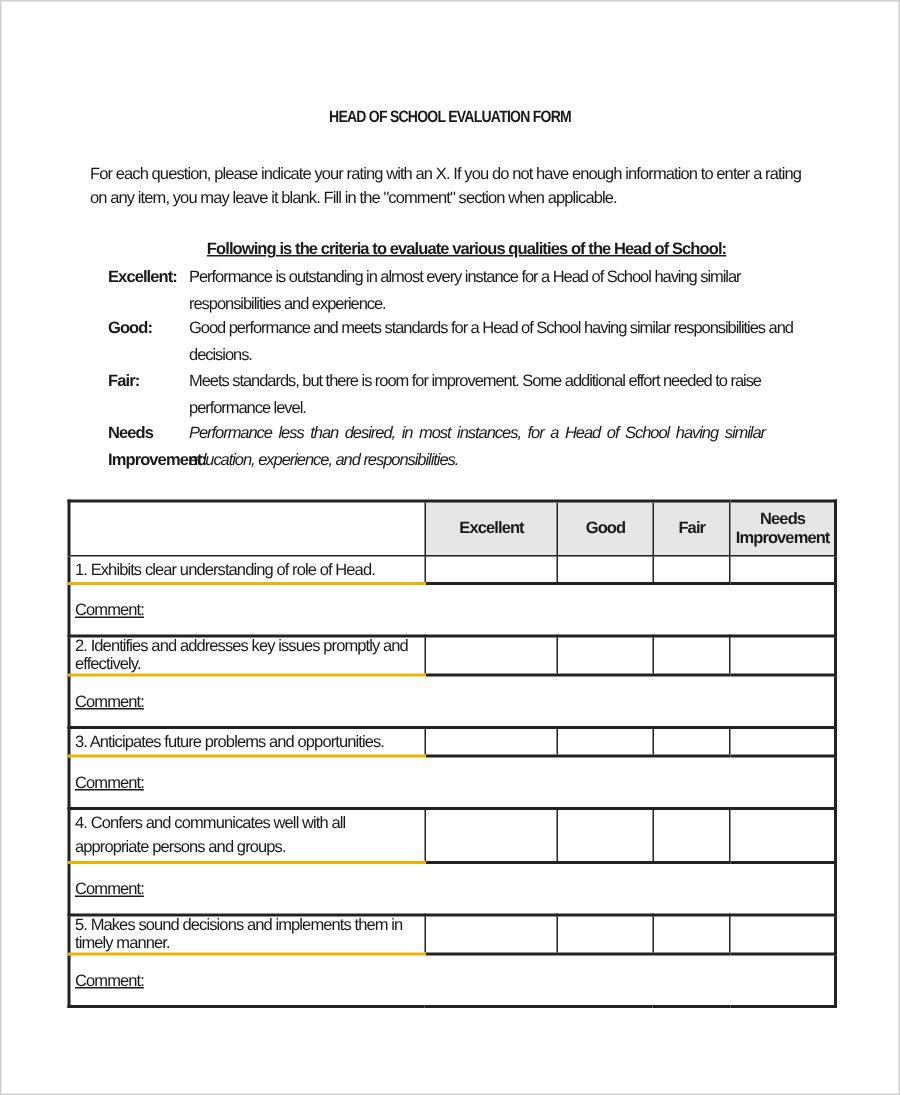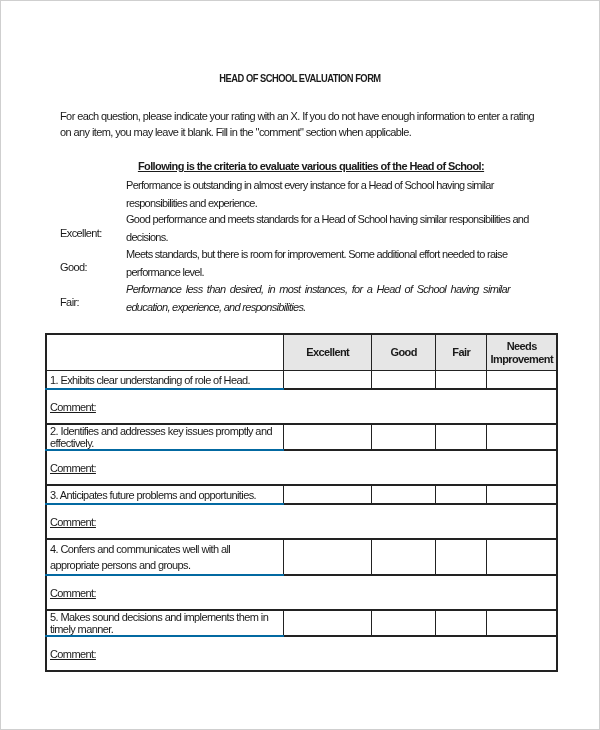--- a/index.html
+++ b/index.html
@@ -17,40 +17,40 @@
     }
     .intro {
       position: absolute; left: 60px; top: 108px; width: 480px; text-align: left;
       font-size: 11px; line-height: 16px; letter-spacing: -0.6px;
     }
     .criteria-heading {
       position: absolute; left: 0; top: 160px; width: 622px; text-align: center;
       font-size: 11px; font-weight: bold; text-decoration: underline; letter-spacing: -0.6px;
     }
     .crit-label {
-      position: absolute; left: 60px; font-size: 11px; font-weight: normal; letter-spacing: -0.6px; line-height: 18px; margin-top: 48px;
+      position: absolute; left: 72px; font-size: 11px; font-weight: bold; letter-spacing: -0.6px; line-height: 18px;
     }
     .crit-desc {
       position: absolute; left: 126px; width: 390px; font-size: 11px; letter-spacing: -0.7px; line-height: 18px;
     }
     .crit-desc.justify { text-align: justify; }
 
     table.eval {
       position: absolute; left: 45px; top: 333px; width: 513px;
       border-collapse: collapse; font-size: 11px; letter-spacing: -0.6px;
     }
     table.eval td, table.eval th {
       border: 1px solid #222; padding: 0 3px; vertical-align: middle;
     }
     table.eval th {
       background: #e6e6e6; font-weight: bold; text-align: center; height: 35px; line-height: 13px;
     }
     table.eval th.blank { background: #ffffff; }
     table.eval tr.outer-top th, table.eval tr.outer-top td { border-top: 2px solid #222; }
-    table.eval td.item { height: 17px; border-bottom: 2px solid #0369a1; }
+    table.eval td.item { height: 17px; border-bottom: 2px solid #eab308; }
     table.eval td.item.tall { height: 34px; line-height: 16px; }
     table.eval td.rate { border-left: 1px solid #999; border-bottom: 2px solid #222; }
     table.eval td.rate.first { border-left: 1px solid #222; }
     table.eval td.comment { height: 33px; border-bottom: 2px solid #222; }
     table.eval td.comment span { text-decoration: underline; }
     table.eval td:first-child, table.eval th:first-child { border-left: 2px solid #222; }
     table.eval td:last-child, table.eval th:last-child { border-right: 2px solid #222; }
   </style>
 </head>
 <body>

